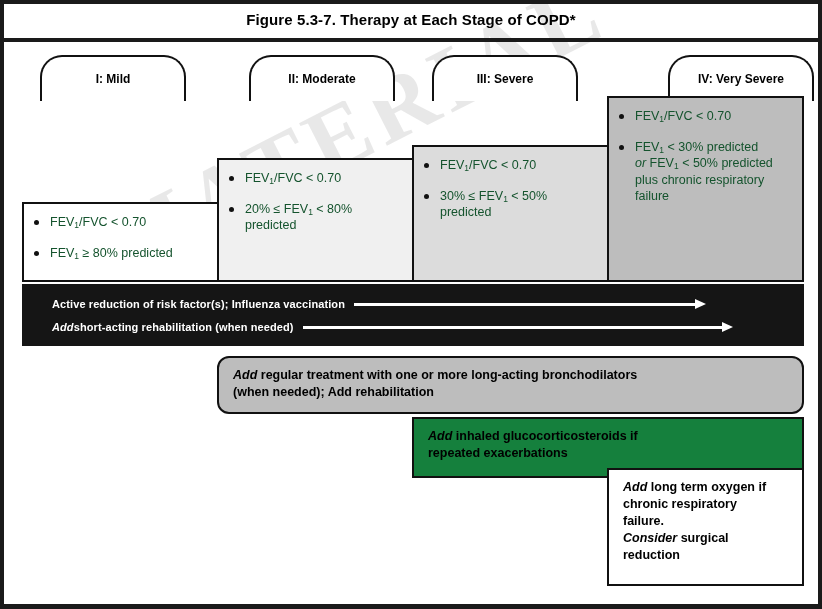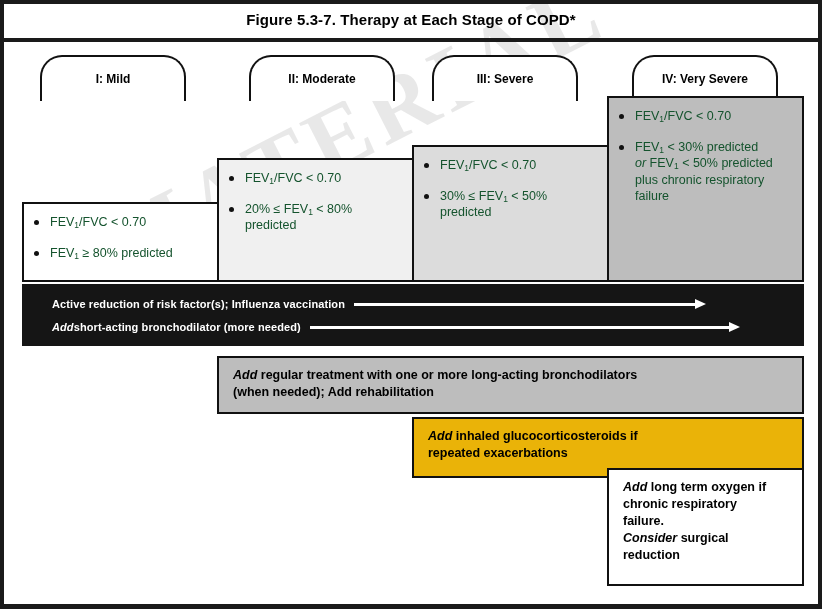--- a/index.html
+++ b/index.html
@@ -103,21 +103,21 @@
 
   <div class="tab" style="left:40px;top:55px;width:146px;">
     <span>I: Mild</span>
   </div>
   <div class="tab" style="left:249px;top:55px;width:146px;">
     <span>II: Moderate</span>
   </div>
   <div class="tab" style="left:432px;top:55px;width:146px;">
     <span>III: Severe</span>
   </div>
-  <div class="tab" style="left:632px;top:55px;width:146px;">
+  <div class="tab" style="left:668px;top:55px;width:146px;">
     <span>IV: Very Severe</span>
   </div>
 
   <div class="crit" style="left:607px;top:96px;width:197px;height:186px;background:#bdbdbd;">
     <ul>
       <li><span>FEV</span><sub>1</sub><span>/FVC &lt; 0.70</span></li>
       <li><span>FEV</span><sub>1</sub><span> &lt; 30% predicted</span><br><span class="it">or</span><span> FEV</span><sub>1</sub><span> &lt; 50% predicted plus chronic respiratory failure</span></li>
     </ul>
   </div>
 
@@ -147,34 +147,34 @@
     <div class="bandrow" style="top:12px;">
       <span class="txt">Active reduction of risk factor(s); Influenza vaccination</span>
       <span class="arrow" style="width:352px;">
         <span class="shaft" style="width:342px;"></span>
         <span class="head" style="left:341px;"></span>
       </span>
     </div>
 
     <div class="bandrow" style="top:35px;">
       <span class="txt it">Add</span>
-        <span class="txt"> short-acting bronchodilator (more needed)</span>
+        <span class="txt"> short-acting rehabilitation (when needed)</span>
       <span class="arrow" style="width:430px;">
         <span class="shaft" style="width:420px;"></span>
         <span class="head" style="left:419px;"></span>
       </span>
     </div>
   </div>
 
-  <div class="tbar" style="left:217px;top:356px;width:587px;height:58px;background:#bdbdbd;">
+  <div class="tbar" style="left:217px;top:356px;width:587px;height:58px;background:#bdbdbd;border-radius:12px;">
     <span class="it">Add</span><span> regular treatment with one or more long-acting bronchodilators</span><br>
     <span>(when needed); Add rehabilitation</span>
   </div>
 
-  <div class="tbar" style="left:412px;top:417px;width:392px;height:61px;background:#eab308;">
+  <div class="tbar" style="left:412px;top:417px;width:392px;height:61px;background:#15803d;">
     <span class="it">Add</span><span> inhaled glucocorticosteroids if</span><br>
     <span>repeated exacerbations</span>
   </div>
 
   <div class="tbar" style="left:607px;top:468px;width:197px;height:118px;background:#ffffff;">
     <span class="it">Add</span><span> long term oxygen if</span><br>
     <span>chronic respiratory</span><br>
     <span>failure.</span><br>
     <span class="it">Consider</span><span> surgical</span><br>
     <span>reduction</span>

